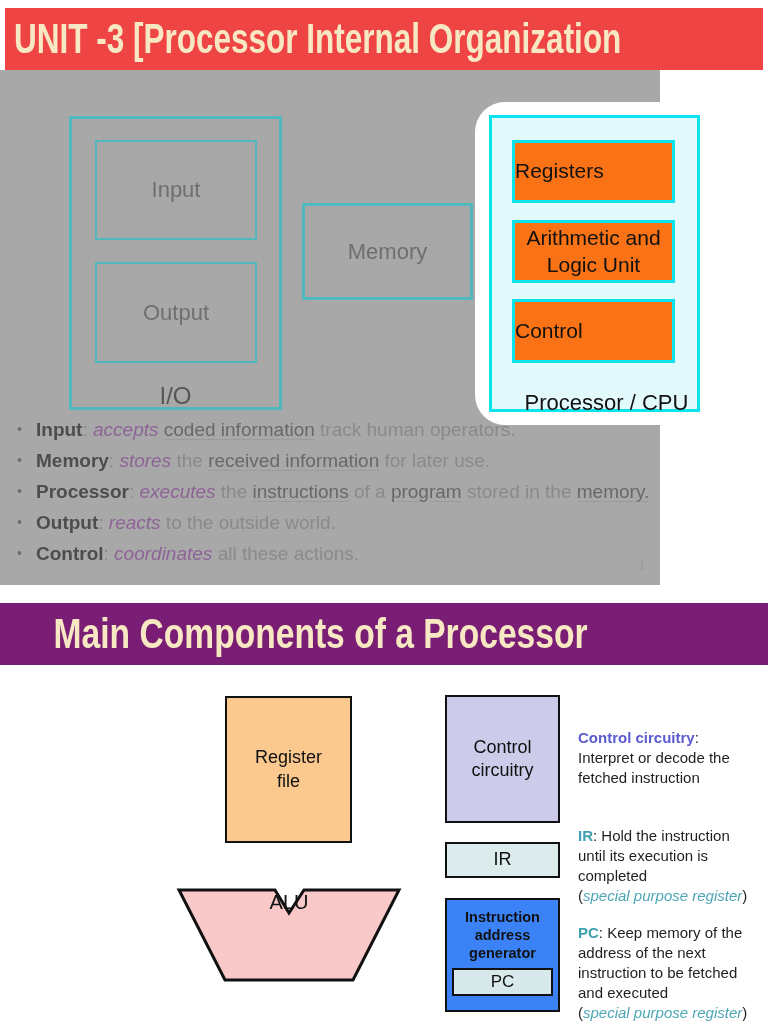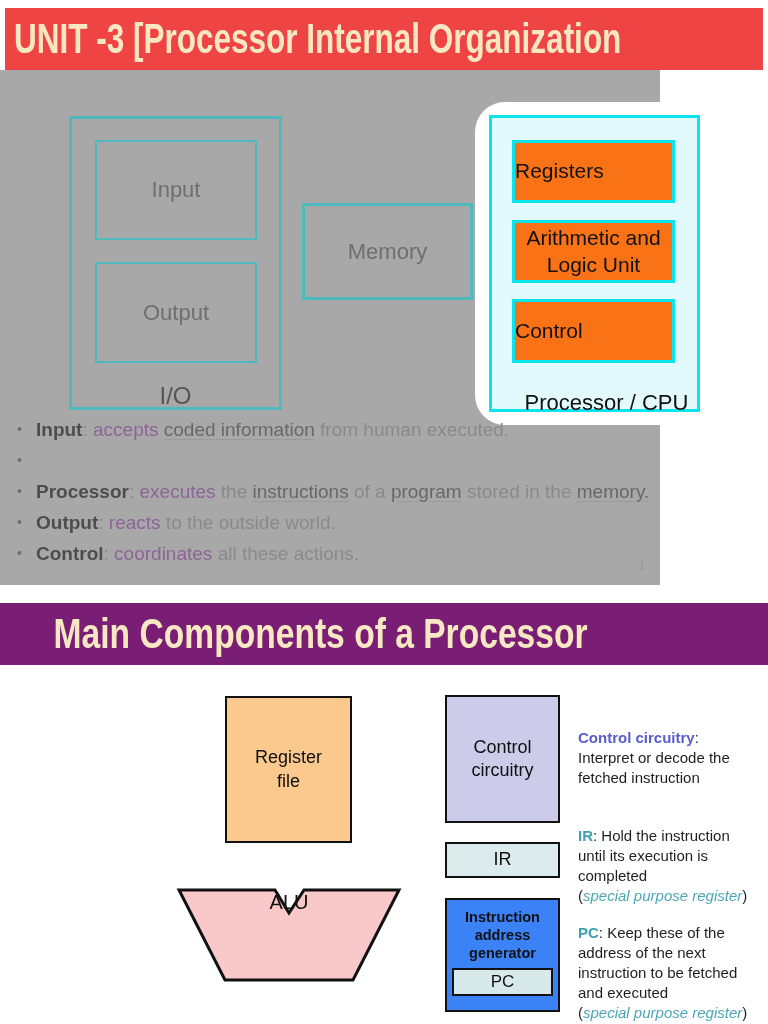--- a/index.html
+++ b/index.html
@@ -35,21 +35,21 @@
   .control-box{top:229px;height:64px;}
   .cpu-label{position:absolute;left:489px;top:320px;width:211px;text-align:center;
              color:#111;font-size:22px;margin-left:12px;}
 
   .bullets{position:absolute;left:0;top:344px;width:768px;}
   .bullet-row{position:relative;height:31px;line-height:31px;padding-left:36px;
               font-size:19px;white-space:nowrap;}
   .bullet-marker{position:absolute;left:17px;top:0;font-size:14px;color:#6f6f6f;}
   .seg-term{font-weight:bold;color:#4d4d4d;}
   .seg-plain{color:#8a8a8a;}
-  .seg-accent{color:#8d6496;}
+  .seg-accent{color:#8d6496;font-style:italic;}
   .seg-under{color:#686868;text-decoration:underline;text-decoration-color:#9a9a9a;text-underline-offset:3px;}
   .page-num{position:absolute;right:14px;top:486px;font-size:15px;color:#9b9b9b;}
 
   
   .s2-titlebar{position:absolute;left:0;top:603px;width:768px;height:62px;background:#7A1D74;padding-left:44px;}
   .s2-title{transform:scaleX(0.8);}
 
   .desc{position:absolute;font-size:15px;line-height:20px;color:#1f1f1f;}
   .seg-dark{color:#1f1f1f;}
   .seg-darkbold{color:#111;font-weight:bold;}
@@ -114,24 +114,25 @@
       <span>Arithmetic and Logic Unit</span>
     </div>
     <div class="cpubox control-box">
       <span>Control</span>
     </div>
     <div class="cpu-label">Processor / CPU</div>
 
     <div class="bullets">
       <div class="bullet-row">
         <span class="bullet-marker">•</span>
-        <span><span class="seg seg-term">Input</span><span class="seg seg-plain">: </span><span class="seg seg-accent">accepts </span><span class="seg seg-under">coded information</span><span class="seg seg-plain"> from human executed.</span></span>
+        <span><span class="seg seg-term">Input</span><span class="seg seg-plain">: </span><span class="seg seg-accent">accepts </span><span class="seg seg-under">coded information</span><span class="seg seg-plain"> track human operators.</span></span>
       </div>
       <div class="bullet-row">
         <span class="bullet-marker">•</span>
+        <span><span class="seg seg-term">Memory</span><span class="seg seg-plain">: </span><span class="seg seg-accent">stores </span><span class="seg seg-plain">the </span><span class="seg seg-under">received information</span><span class="seg seg-plain"> for later use.</span></span>
       </div>
       <div class="bullet-row">
         <span class="bullet-marker">•</span>
         <span><span class="seg seg-term">Processor</span><span class="seg seg-plain">: </span><span class="seg seg-accent">executes </span><span class="seg seg-plain">the </span><span class="seg seg-under">instructions</span><span class="seg seg-plain"> of a </span><span class="seg seg-under">program</span><span class="seg seg-plain"> stored in the </span><span class="seg seg-under">memory.</span></span>
       </div>
       <div class="bullet-row">
         <span class="bullet-marker">•</span>
         <span><span class="seg seg-term">Output</span><span class="seg seg-plain">: </span><span class="seg seg-accent">reacts </span><span class="seg seg-plain">to the outside world.</span></span>
       </div>
       <div class="bullet-row">
@@ -165,15 +166,15 @@
     <polygon points="4,5 100,5 114,28 129,5 224,5 178,95 50,95" fill="#F9C9C9" stroke="#111111" stroke-width="3" stroke-linejoin="miter"></polygon>
   </svg>
   <div class="alu-label">ALU</div>
 
   <div class="blackbox iag-box">
     <div class="iag-label">Instruction address generator</div>
   </div>
   <div class="blackbox pc-box">
     <span>PC</span>
   </div>
-  <div class="desc pc-desc"><span class="seg seg-teal">PC</span><span class="seg seg-dark">: Keep these of the address of the next instruction to be fetched and executed</span><br><span class="seg seg-dark">(</span><span class="seg seg-tealitalic">special purpose register</span><span class="seg seg-dark">)</span></div>
+  <div class="desc pc-desc"><span class="seg seg-teal">PC</span><span class="seg seg-dark">: Keep memory of the address of the next instruction to be fetched and executed</span><br><span class="seg seg-dark">(</span><span class="seg seg-tealitalic">special purpose register</span><span class="seg seg-dark">)</span></div>
 
 </div>
 
 </body></html>

